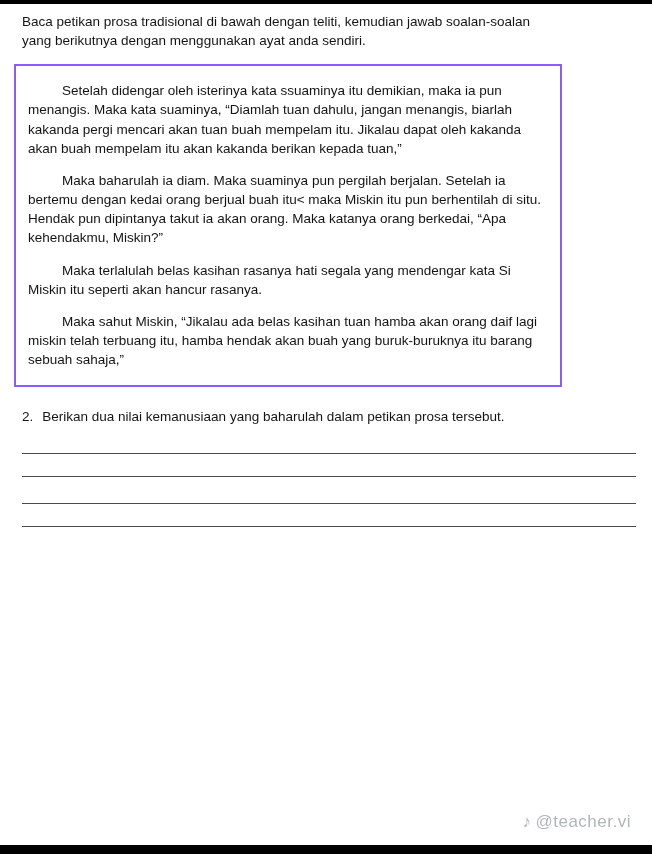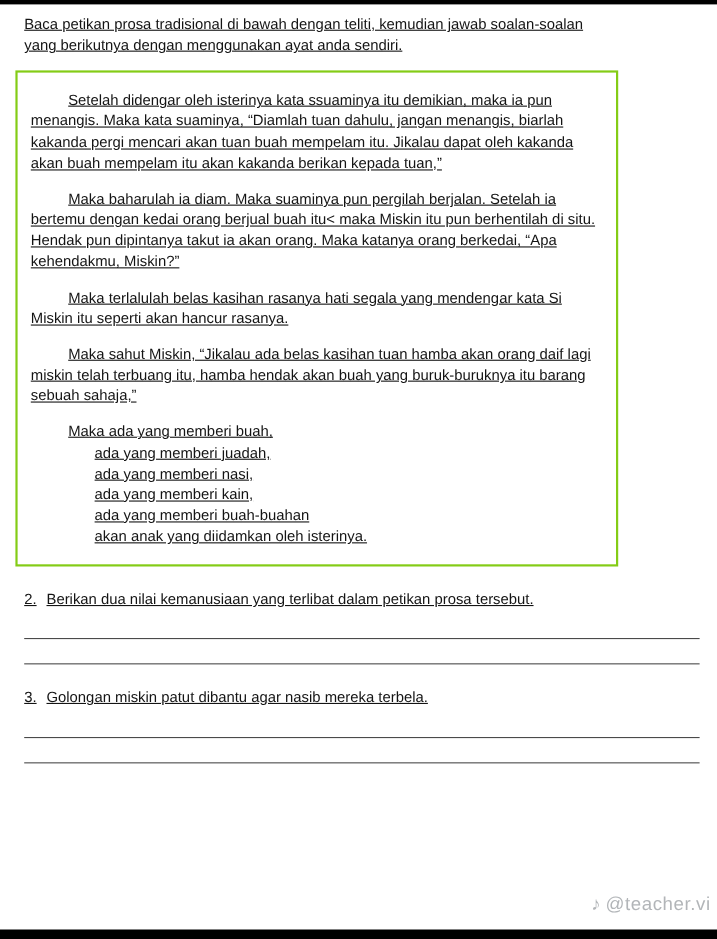--- a/index.html
+++ b/index.html
@@ -24,29 +24,28 @@
     background: #000000;
   }
   .edge-bar.top { top: 0; height: 4px; }
   .edge-bar.bottom { bottom: 0; height: 9px; }
 
   .content {
     position: absolute;
     top: 4px;
     left: 0;
     width: 576px;
-    text-decoration: underline;
   }
 
   .instruction {
     margin: 8px 20px 14px 22px;
   }
 
   .passage-box {
-    border: 2px solid #84cc16;
+    border: 2px solid #8b5cf6;
     margin: 0 14px;
     padding: 2px 12px 16px 12px;
   }
   .para {
     margin: 13px 0 0 0;
     text-indent: 34px;
   }
   .verse {
     margin-top: 13px;
   }
@@ -66,21 +65,21 @@
   .answer-line {
     height: 0;
     border-bottom: 1px solid #4a4a4a;
     margin-top: 22px;
     width: 614px;
   }
   .answer-line.first { margin-top: 26px; }
 
   .watermark {
     position: absolute;
-    right: 6px;
+    right: 21px;
     bottom: 20px;
     font-size: 17px;
     color: rgba(165, 168, 172, 0.85);
     letter-spacing: 0.5px;
   }
   .watermark .note {
     margin-right: 4px;
   }
 </style>
 </head>
@@ -90,39 +89,30 @@
 
 <div class="content">
 
   <p class="instruction">Baca petikan prosa tradisional di bawah dengan teliti, kemudian jawab soalan-soalan yang berikutnya dengan menggunakan ayat anda sendiri.</p>
 
   <div class="passage-box">
     <p class="para">Setelah didengar oleh isterinya kata ssuaminya itu demikian, maka ia pun menangis. Maka kata suaminya, “Diamlah tuan dahulu, jangan menangis, biarlah kakanda pergi mencari akan tuan buah mempelam itu. Jikalau dapat oleh kakanda akan buah mempelam itu akan kakanda berikan kepada tuan,”</p>
     <p class="para">Maka baharulah ia diam. Maka suaminya pun pergilah berjalan. Setelah ia bertemu dengan kedai orang berjual buah itu&lt; maka Miskin itu pun berhentilah di situ. Hendak pun dipintanya takut ia akan orang. Maka katanya orang berkedai, “Apa kehendakmu, Miskin?”</p>
     <p class="para">Maka terlalulah belas kasihan rasanya hati segala yang mendengar kata Si Miskin itu seperti akan hancur rasanya.</p>
     <p class="para">Maka sahut Miskin, “Jikalau ada belas kasihan tuan hamba akan orang daif lagi miskin telah terbuang itu, hamba hendak akan buah yang buruk-buruknya itu barang sebuah sahaja,”</p>
-    <div class="verse">
-      <p class="v-first">Maka ada yang memberi buah,</p>
-      <p class="v">ada yang memberi juadah,</p>
-      <p class="v">ada yang memberi nasi,</p>
-      <p class="v">ada yang memberi kain,</p>
-      <p class="v">ada yang memberi buah-buahan</p>
-      <p class="v">akan anak yang diidamkan oleh isterinya.</p>
-    </div>
   </div>
 
 
   <section class="question">
-    <p class="q-text"><span class="q-num">2.</span><span>Berikan dua nilai kemanusiaan yang terlibat dalam petikan prosa tersebut.</span></p>
+    <p class="q-text"><span class="q-num">2.</span><span>Berikan dua nilai kemanusiaan yang baharulah dalam petikan prosa tersebut.</span></p>
     <div class="answer-line first"></div>
     <div class="answer-line"></div>
   </section>
 
   <section class="question">
-    <p class="q-text"><span class="q-num">3.</span><span>Golongan miskin patut dibantu agar nasib mereka terbela.</span></p>
     <div class="answer-line first"></div>
     <div class="answer-line"></div>
   </section>
 
 </div>
 
 <div class="watermark">
   <span class="note">♪</span><span>@teacher.vi</span>
 </div>
 

